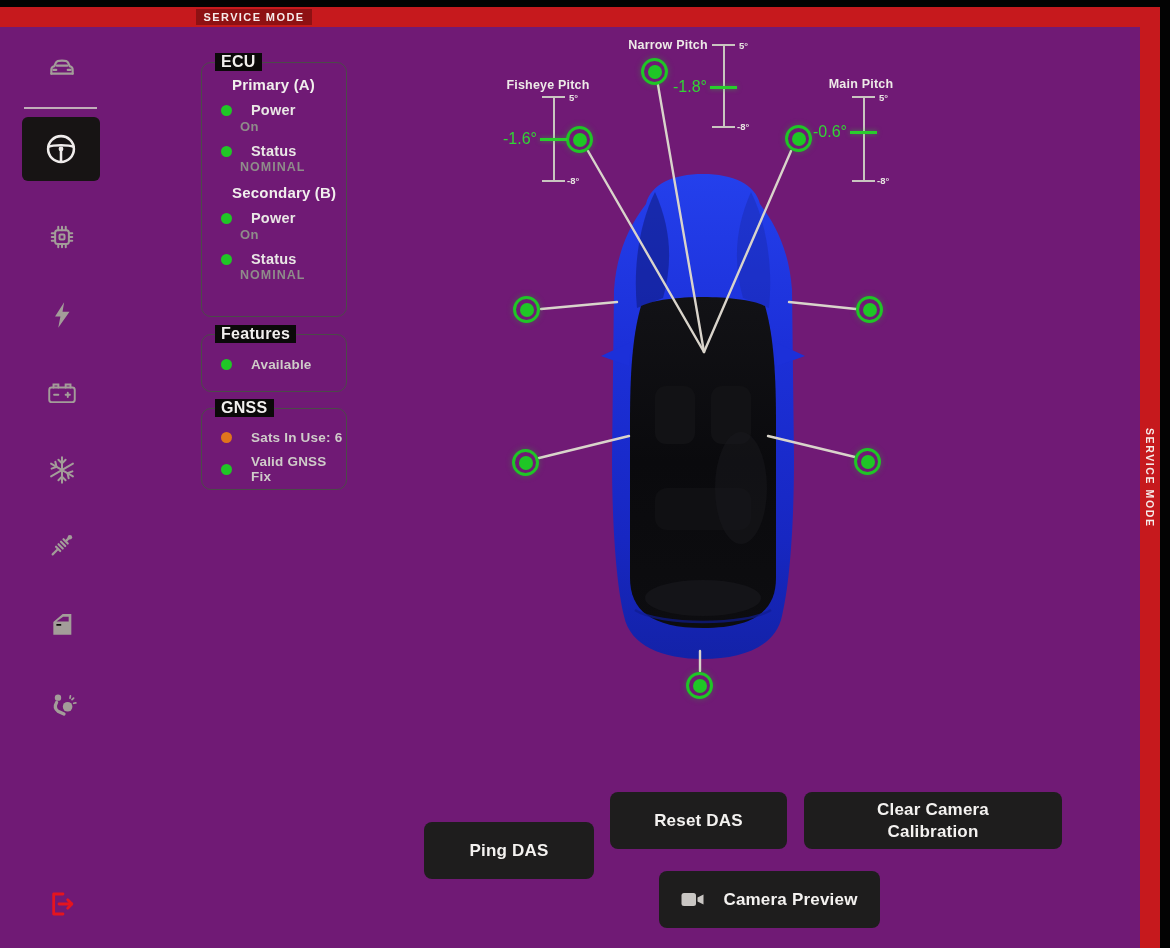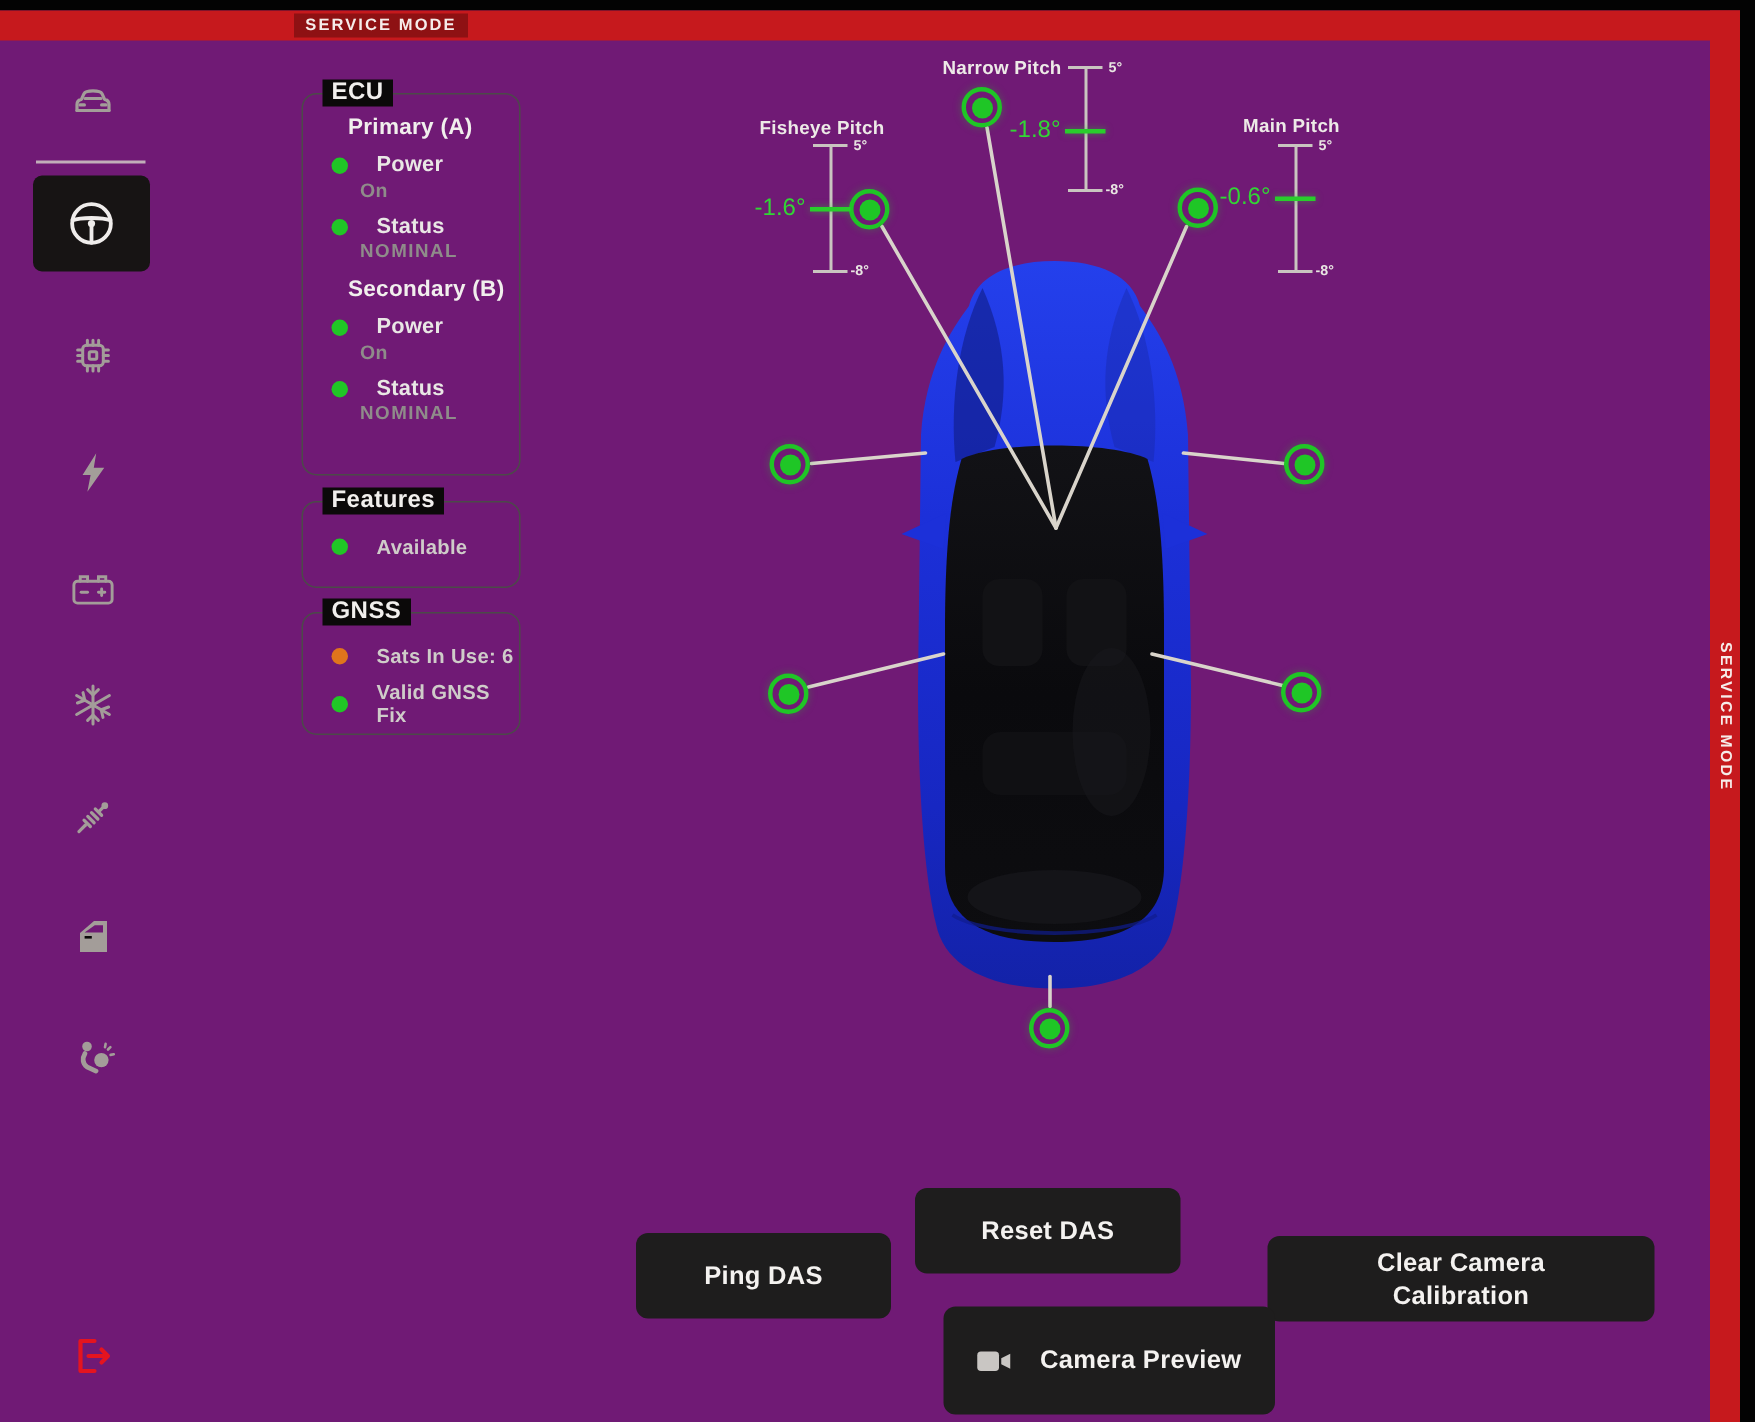--- a/index.html
+++ b/index.html
@@ -312,25 +312,25 @@
   <div class="gauge-value" style="left:797px;top:123px;">-0.6°</div>
 
   <button class="act-btn" style="left:424px;top:792px;width:170px;height:57px;margin-top:30px;">
     <span>Ping DAS</span>
   </button>
 
   <button class="act-btn" style="left:610px;top:792px;width:177px;height:57px;">
     <span>Reset DAS</span>
   </button>
 
-  <button class="act-btn" style="left:845px;top:792px;width:258px;height:57px;margin-top:32px;">
+  <button class="act-btn" style="left:804px;top:792px;width:258px;height:57px;">
     <span class="wrap-170">Clear Camera Calibration</span>
   </button>
 
-  <button class="act-btn" style="left:629px;top:871px;width:221px;height:72px;gap:18px;">
+  <button class="act-btn" style="left:659px;top:871px;width:221px;height:57px;gap:18px;">
     <span style="display:flex;">
       <svg width="24" height="17" viewBox="0 0 24 17" fill="#c9c6c3">
         <rect x="0.5" y="2" width="14.5" height="13" rx="2.5"></rect>
         <path d="M16.5 6.5 L22.5 3.5 V13.5 L16.5 10.5 Z"></path>
       </svg>
     </span>
     <span>Camera Preview</span>
   </button>
 
 </div>

